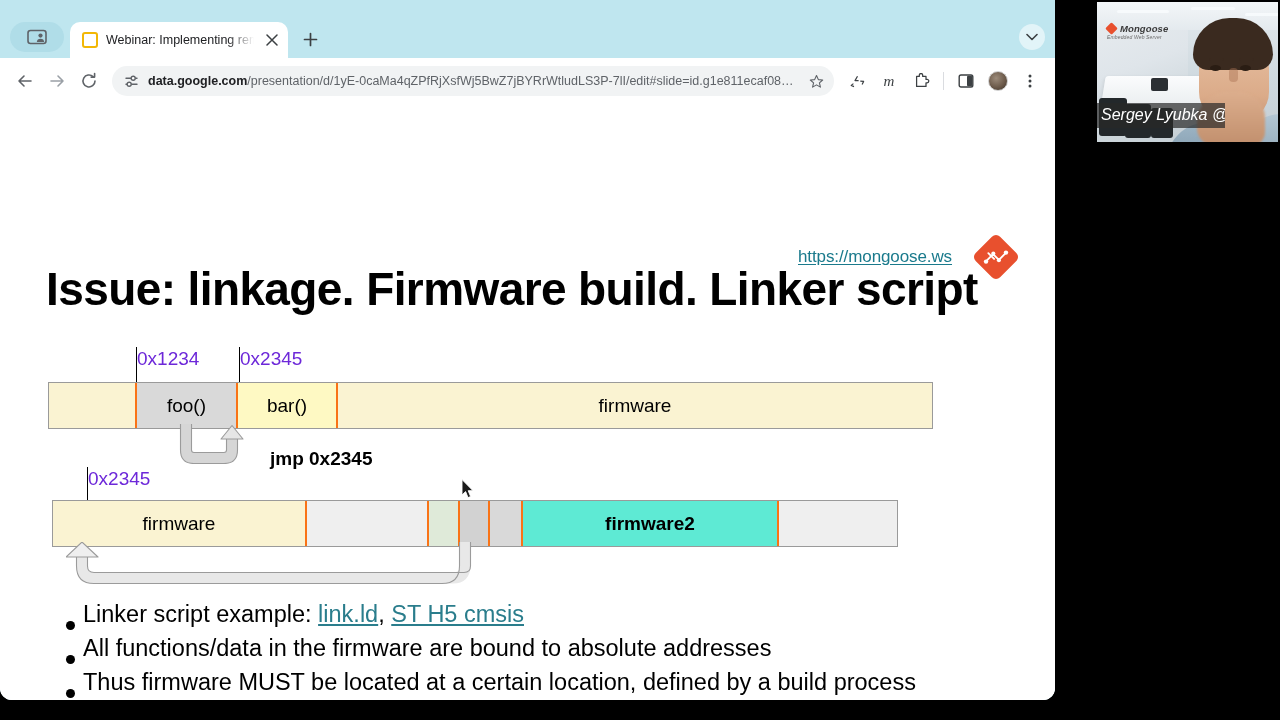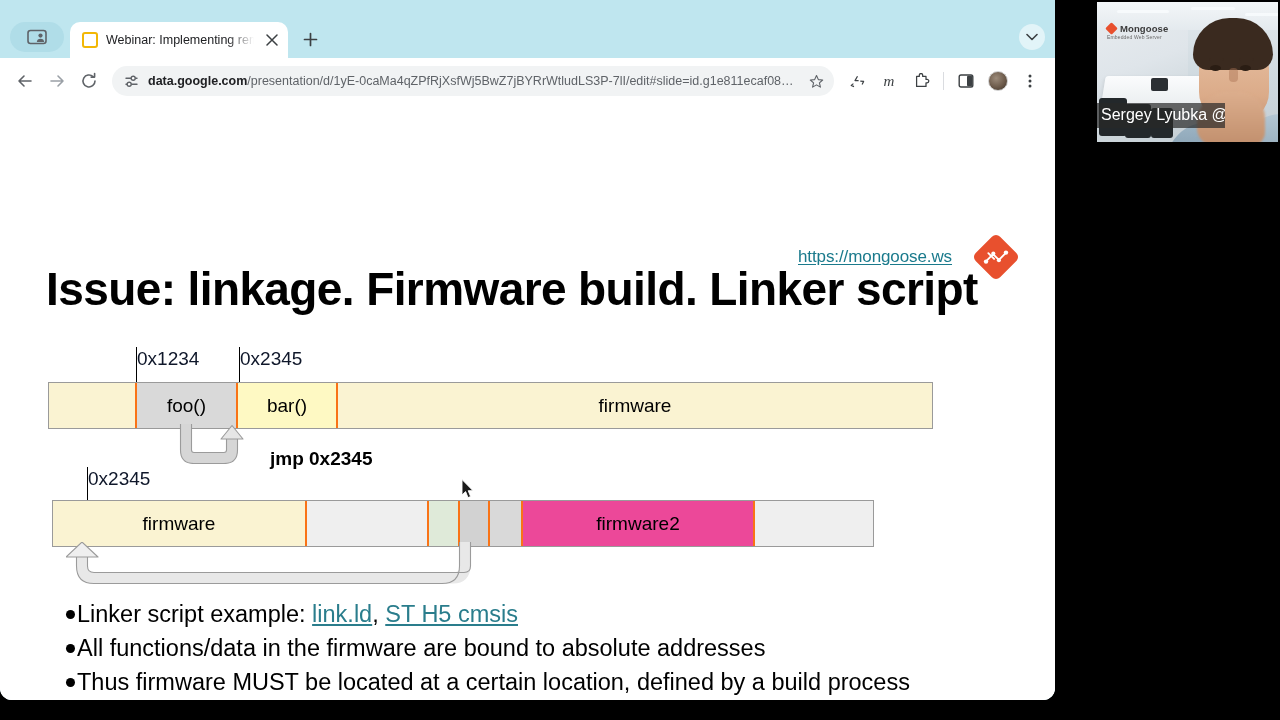--- a/index.html
+++ b/index.html
@@ -158,21 +158,21 @@
     font-size: 46px; font-weight: 700; color: #000;
     letter-spacing: -0.6px;
     white-space: nowrap;
   }
 
   
   .diagram { position:absolute; left:0; top:0; width:1055px; height:596px; }
 
   .addr-label {
     position: absolute;
-    font-size: 19px; color: #0f172a;
+    font-size: 19px; color: #6d28d9;
     white-space: nowrap;
     text-align: center;
   }
   .tick {
     position: absolute;
     width: 1px; background: #000;
   }
 
   .membar {
     position: absolute;
@@ -193,21 +193,21 @@
     position: absolute;
     font-size: 19px; font-weight: 700; color: #000;
     white-space: nowrap;
   }
 
   
   .bullets {
     position: absolute; left: 58px; top: 494px; width: 940px;
   }
   .bullet {
-    display: flex; align-items: flex-start; gap: 2px;
+    display: flex; align-items: flex-end; gap: 8px;
     margin-bottom: 2px;
   }
   .bullet .dot {
     flex: 0 0 auto;
     width: 9px; height: 9px; border-radius: 50%;
     background: #000; margin-top: 12px; margin-left: 8px;
   }
   .bullet .btxt {
     font-size: 23.5px; line-height: 32px; color: #000;
   }
@@ -217,20 +217,21 @@
 
   
   .cursor { position:absolute; left: 461px; top: 375px; width:14px; height:20px; }
 
   
   .webcam {
     position: absolute; right: 0; top: 0;
     width: 185px; height: 144px;
     background: #0c0c0c;
     overflow: hidden;
+    font-style: italic;
   }
   .cam-scene { position:absolute; inset:0; }
   .cam-wall {
     position:absolute; inset:0;
     background: linear-gradient(160deg,#e9edf0 0%,#dfe5ea 38%,#cfd8dd 62%,#bcc7ce 100%);
   }
   .cam-glass-a {
     position:absolute; right:0; top:0; width:92px; height:144px;
     background: linear-gradient(180deg,#e3eaee 0%,#cfd9df 55%,#c2ccd3 100%);
     opacity:.95;
@@ -465,21 +466,21 @@
 
           <div class="addr-label" style="left:88px;top:364px;">0x2345</div>
           <div class="tick" style="left:87px;top:363px;height:34px;"></div>
 
           <div class="membar" id="bar2" style="left:52px;top:396px;">
               <div class="seg" style="width: 254px; background: rgb(250, 243, 210);">firmware</div>
               <div class="seg" style="width: 122px; background: rgb(239, 239, 239);"></div>
               <div class="seg" style="width: 31px; background: rgb(223, 234, 217);"></div>
               <div class="seg" style="width: 30px; background: rgb(210, 210, 210);"></div>
               <div class="seg" style="width: 33px; background: rgb(217, 217, 217);"></div>
-              <div class="seg" style="width: 232px; background: #ec4899;">firmware2</div>
+              <div class="seg" style="width: 256px; background: #5eead4; font-weight: bold;">firmware2</div>
               <div class="seg" style="width: 118px; background: rgb(239, 239, 239);"></div>
             </div>
 
           <svg style="position:absolute;left:66px;top:438px;width:420px;height:46px;">
             <path d="M399 0 L399 24 Q399 36 387 36 L28 36 Q16 36 16 24 L16 14" fill="none" stroke="#e8e8e8" stroke-width="11"></path>
             <path d="M393.5 0 L393.5 24 Q393.5 41.5 376 41.5 L28 41.5 Q10.5 41.5 10.5 24 L10.5 15" fill="none" stroke="#9b9b9b" stroke-width="1.1"></path>
             <path d="M404.5 0 L404.5 24 Q404.5 30.5 398 30.5 L28 30.5 Q21.5 30.5 21.5 24 L21.5 15" fill="none" stroke="#9b9b9b" stroke-width="1.1"></path>
             <path d="M0 15 L16 0 L32 15 Z" fill="#efefef" stroke="#9b9b9b" stroke-width="1.1" stroke-linejoin="round"></path>
           </svg>
 

